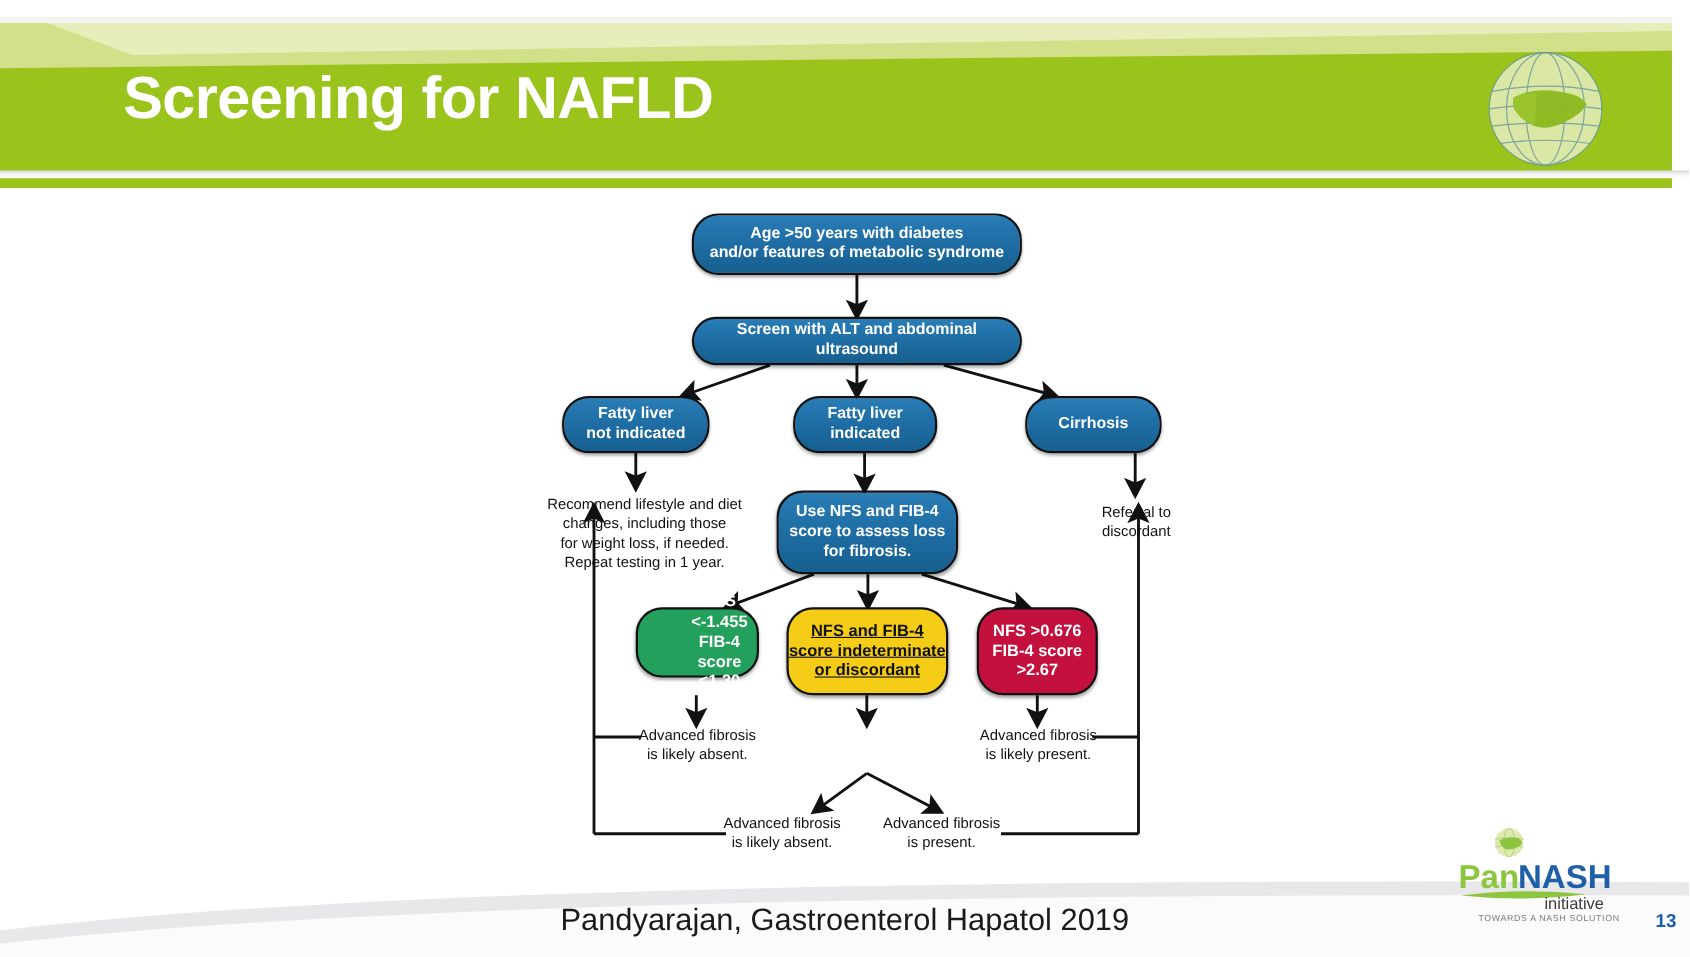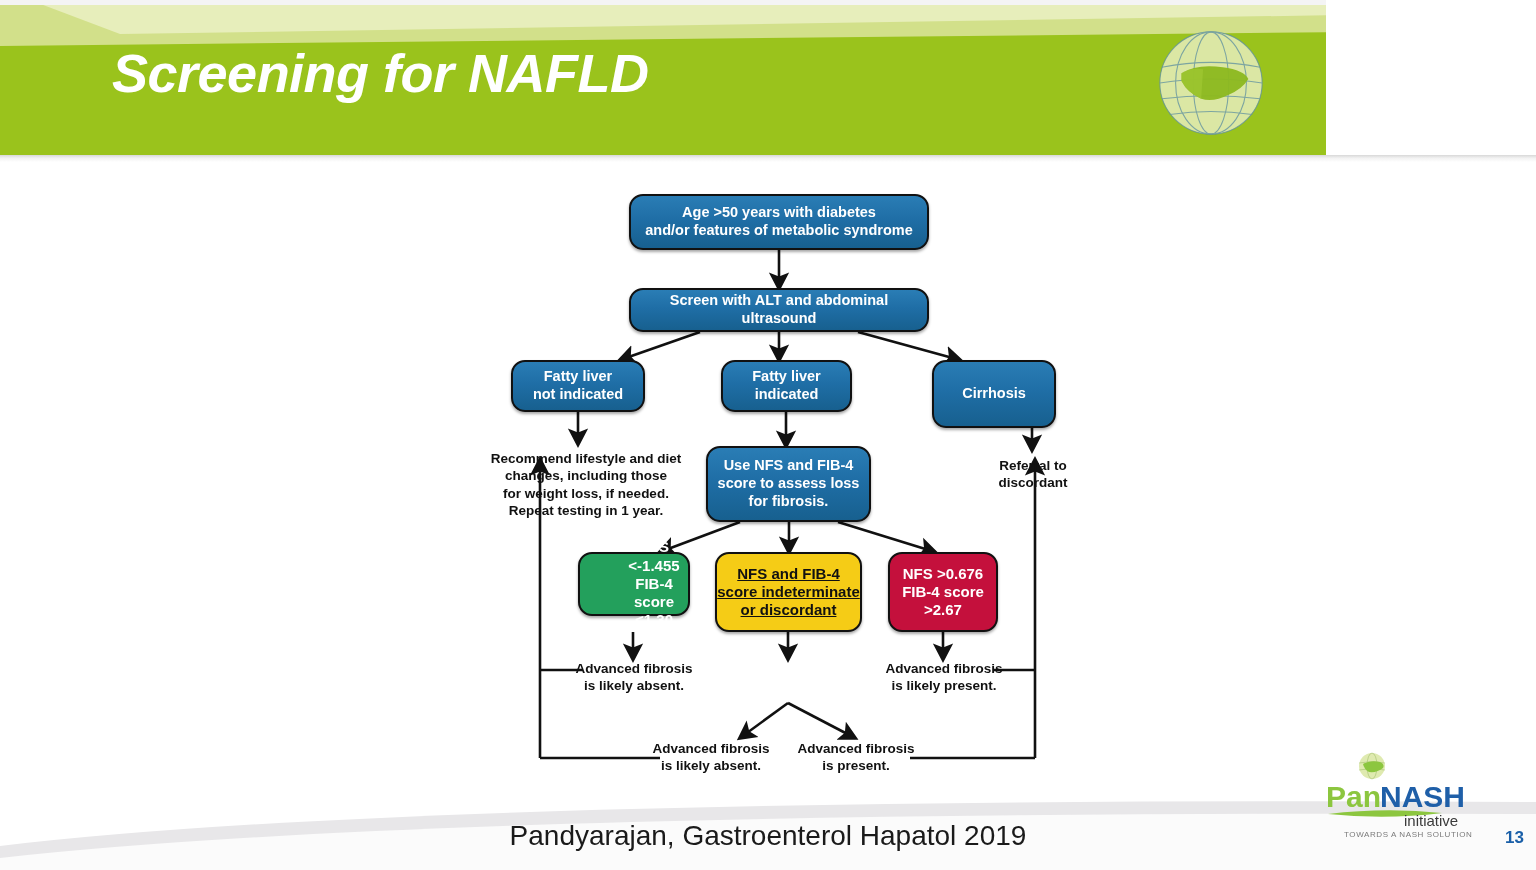--- a/index.html
+++ b/index.html
@@ -11,24 +11,23 @@
   }
   #slide {
     position: relative;
     width: 1536px; height: 870px;
     background: #ffffff;
     overflow: hidden;
   }
 
   
   #header {
-    position: absolute; left: 0; top: 0;
-    width: 1326px; height: 155px;
+    position: absolute; left: 0; top: 16px;
+    width: 1520px; height: 155px;
     overflow: hidden;
-    font-style: italic;
   }
   #header-svg { position: absolute; left: 0; top: 0; }
   #header-title {
     position: absolute;
     left: 112px; top: 42px;
     font-size: 54px;
     font-weight: bold;
     color: #ffffff;
     letter-spacing: -0.5px;
     white-space: nowrap;
@@ -54,21 +53,21 @@
   }
   #diagram-svg { position: absolute; left: 0; top: 0; }
 
   
   .node {
     position: absolute;
     display: flex;
     align-items: center;
     justify-content: center;
     text-align: center;
-    border-radius: 14px;
+    border-radius: 24px;
     border: 2px solid #111111;
     font-weight: bold;
     line-height: 1.22;
     z-index: 4;
   }
   .node span { display: block; width: 100%; }
   .node-blue {
     background: linear-gradient(to bottom, #2a7db5 0%, #1f6ea6 45%, #17608f 100%);
     color: #ffffff;
     font-size: 14.5px;
@@ -91,21 +90,21 @@
     color: #ffffff;
     font-size: 15px;
     box-shadow: 0 2px 3px rgba(0,0,0,0.35);
   }
 
   
   .plain-label {
     position: absolute;
     text-align: center;
     font-size: 13.5px;
-    font-weight: bold;
+    font-weight: normal;
     color: #111111;
     line-height: 1.28;
     z-index: 4;
   }
   .plain-label span { display: block; }
 
   
   #footer-curve { position: absolute; left: 0; top: 770px; }
   #citation {
     position: absolute;
@@ -223,21 +222,21 @@
       </div>
     </div>
 
     <div class="node node-blue" style="left:721px; top:198px; width:131px; height:52px;">
       <div>
         <span>Fatty liver</span>
         <span>indicated</span>
       </div>
     </div>
 
-    <div class="node node-blue" style="left:932px; top:198px; width:124px; height:68px;">
+    <div class="node node-blue" style="left:932px; top:198px; width:124px; height:52px;">
       <div>
         <span>Cirrhosis</span>
       </div>
     </div>
 
     <div class="node node-blue" style="left:706px; top:284px; width:165px; height:76px;">
       <div>
         <span>Use NFS and FIB-4</span>
         <span>score to assess loss</span>
         <span>for fibrosis.</span>

